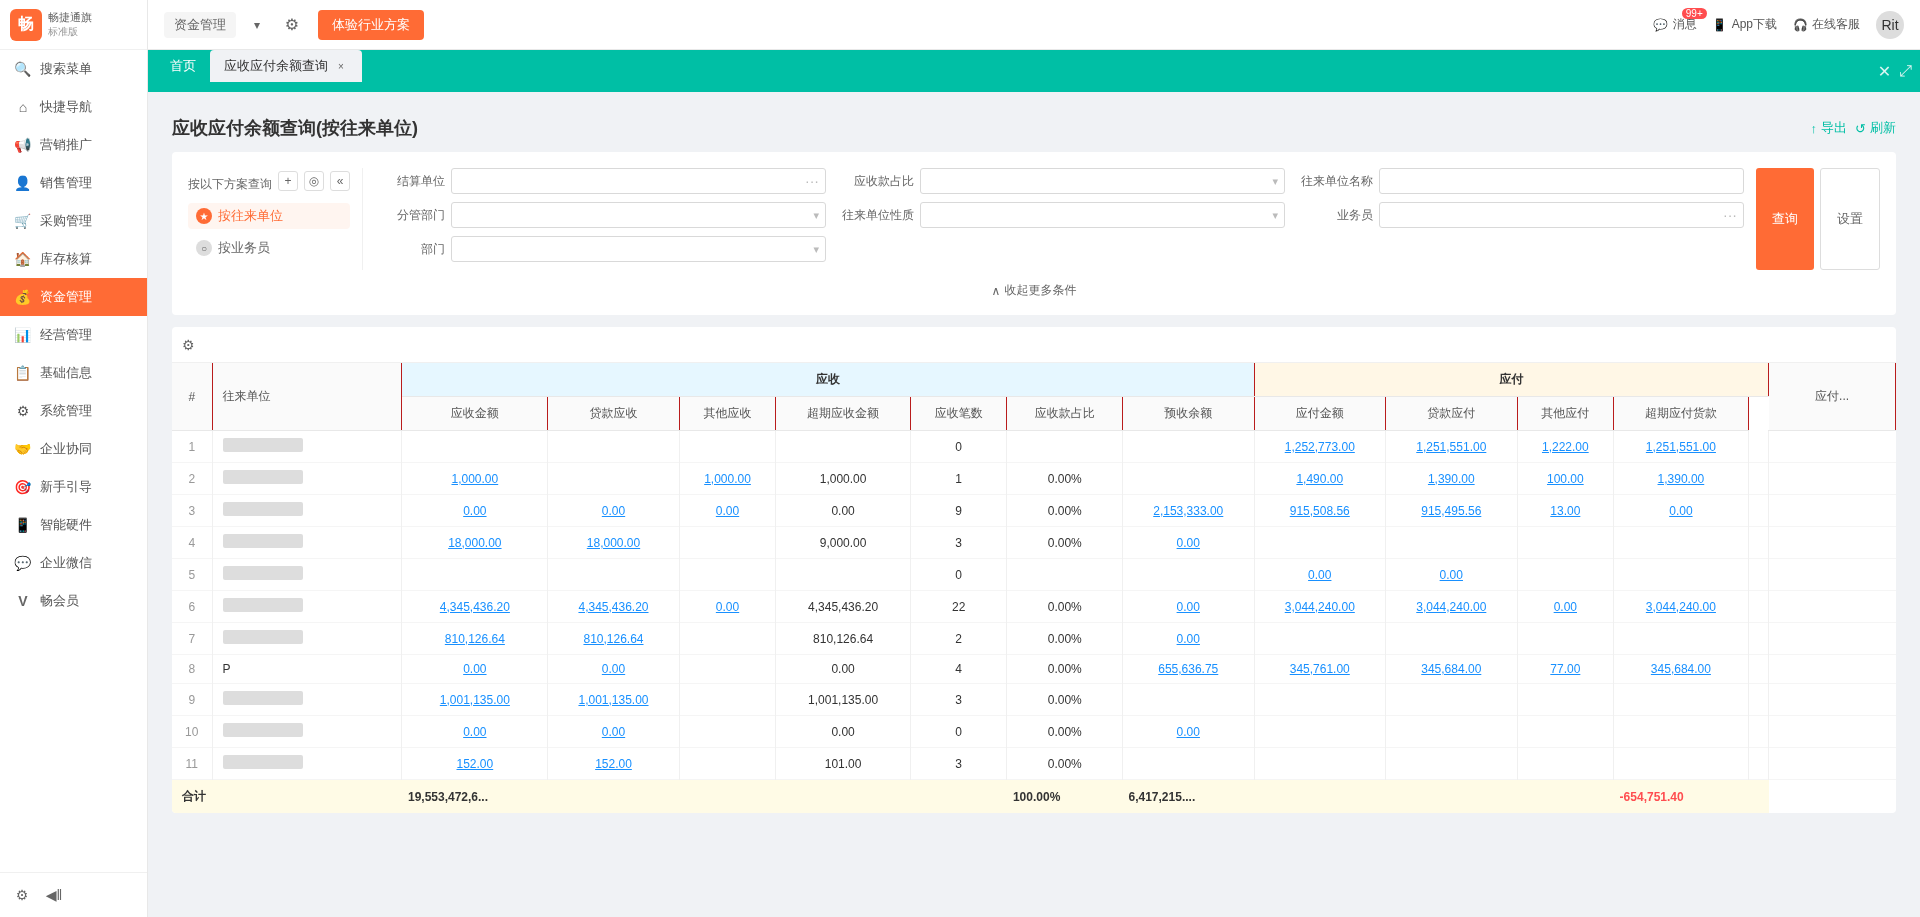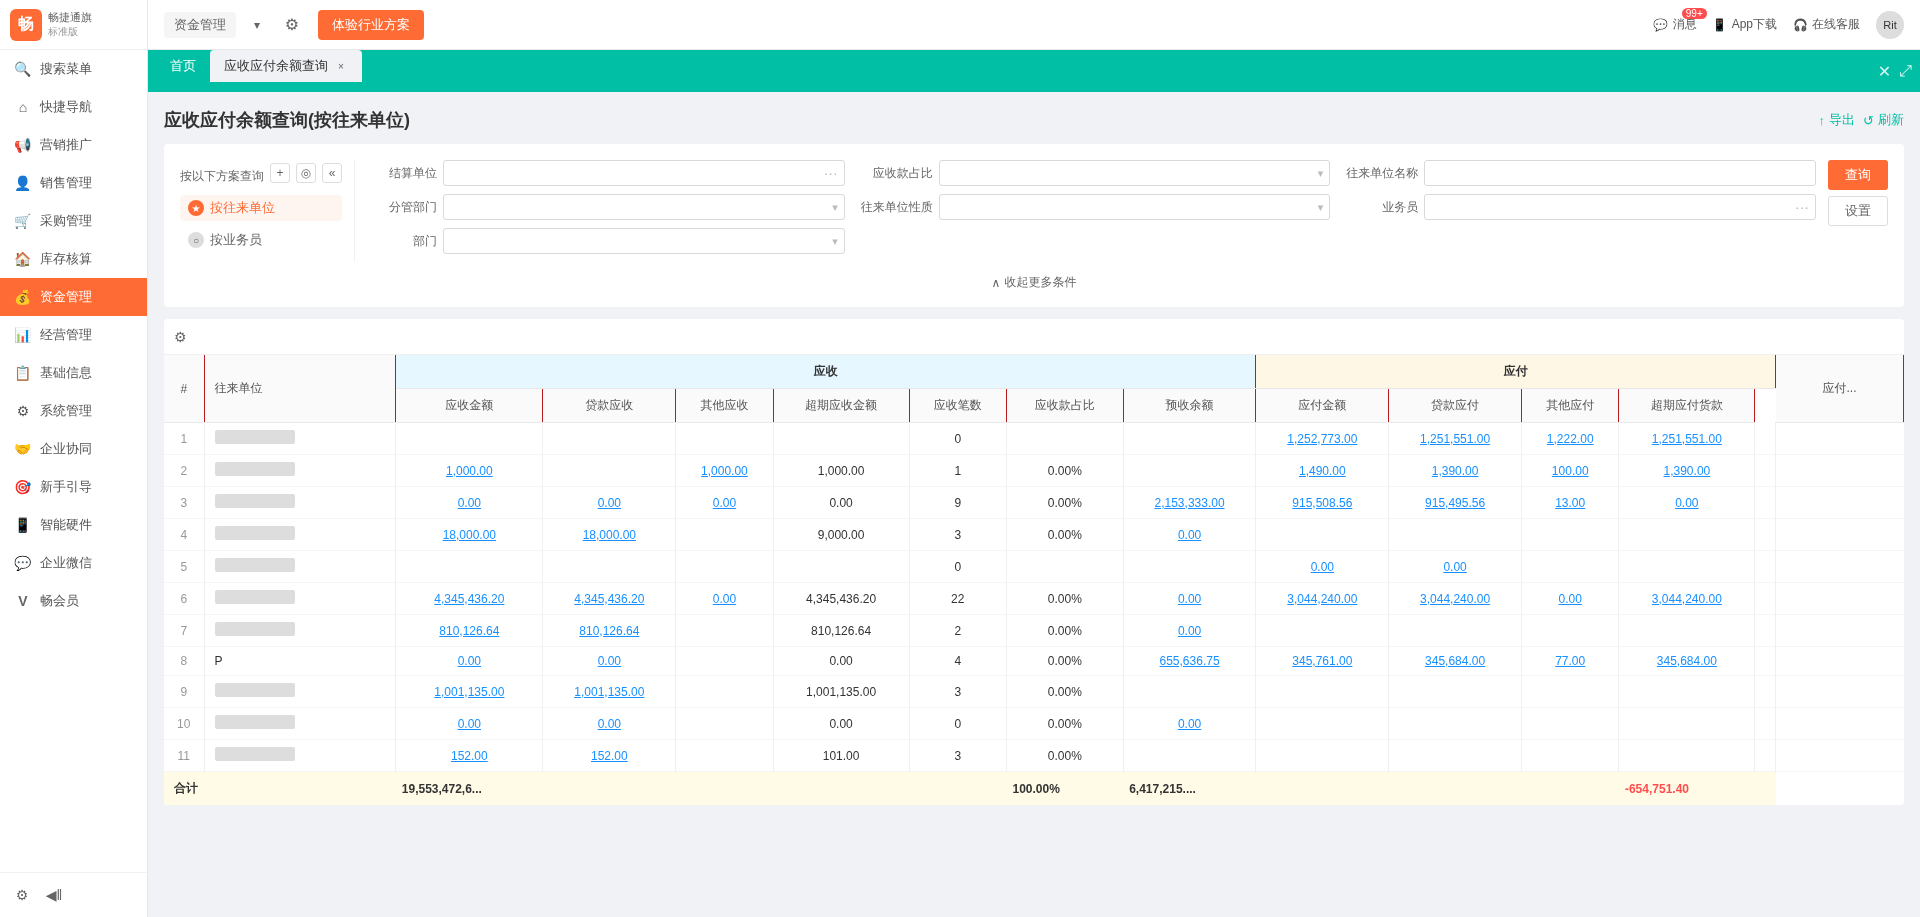--- a/index.html
+++ b/index.html
@@ -26,33 +26,33 @@
     .topbar { height: 50px; background: #fff; display: flex; align-items: center; padding: 0 16px; border-bottom: 1px solid #e8e8e8; gap: 12px; }
     .topbar-breadcrumb { display: flex; align-items: center; gap: 6px; color: #666; font-size: 13px; background: #f5f5f5; padding: 4px 10px; border-radius: 4px; }
     .topbar-dropdown { width: 18px; height: 18px; display: flex; align-items: center; justify-content: center; cursor: pointer; color: #666; }
     .topbar-gear { width: 28px; height: 28px; display: flex; align-items: center; justify-content: center; cursor: pointer; color: #666; font-size: 16px; }
     .topbar-promo-btn { background: #ff6b35; color: white; border: none; padding: 6px 14px; border-radius: 4px; cursor: pointer; font-size: 13px; }
     .topbar-right { margin-left: auto; display: flex; align-items: center; gap: 16px; }
     .topbar-msg { display: flex; align-items: center; gap: 4px; cursor: pointer; color: #555; font-size: 12px; position: relative; }
     .topbar-badge { background: #ff4d4f; color: white; font-size: 10px; padding: 0 4px; border-radius: 10px; min-width: 18px; text-align: center; position: absolute; top: -8px; right: -10px; }
     .topbar-app { display: flex; align-items: center; gap: 4px; cursor: pointer; color: #555; font-size: 12px; }
     .topbar-service { display: flex; align-items: center; gap: 4px; cursor: pointer; color: #555; font-size: 12px; }
-    .topbar-user { background: #ddd; border-radius: 50%; width: 28px; height: 28px; display: flex; align-items: center; justify-content: center; font-size: 11px; cursor: pointer; }
+    .topbar-user { background: #ddd; border-radius: 50%; width: 28px; height: 28px; display: flex; align-items: center; justify-content: center; font-size: 14px; cursor: pointer; }
 
     
     .tabbar { height: 42px; background: #00bfa5; display: flex; padding: 0 8px; gap: 0; }
     .tab { height: 32px; padding: 0 14px; display: flex; align-items: center; gap: 6px; cursor: pointer; font-size: 13px; color: rgba(255,255,255,0.85); border-radius: 4px 4px 0 0; }
     .tab.home { color: white; }
     .tab.active { background: #f0f2f5; color: #333; border-radius: 4px 4px 0 0; }
     .tab-close { font-size: 10px; color: #666; cursor: pointer; width: 14px; height: 14px; display: flex; align-items: center; justify-content: center; }
     .tabbar-right { margin-left: auto; display: flex; align-items: center; gap: 8px; }
     .tabbar-action { color: rgba(255,255,255,0.85); cursor: pointer; font-size: 16px; }
 
     
-    .content { flex: 1; background: #f0f2f5; overflow-y: auto; padding: 16px; }
+    .content { flex: 1; background: #f0f2f5; overflow-y: auto; padding: 24px; }
 
     
     .page-header { display: flex; align-items: center; justify-content: space-between; margin-bottom: 12px; }
     .page-title { font-size: 18px; font-weight: bold; color: #333; }
     .page-actions { display: flex; gap: 8px; }
     .action-btn { display: flex; align-items: center; gap: 4px; cursor: pointer; color: #00bfa5; font-size: 13px; }
 
     
     .filter-panel { background: #fff; border-radius: 4px; padding: 16px; margin-bottom: 12px; }
     .btn-query { background: #ff6b35; color: white; border: none; padding: 6px 16px; border-radius: 3px; cursor: pointer; font-size: 13px; }
@@ -282,21 +282,21 @@
               <span style="min-width:70px;text-align:right;color:#666;font-size:12px;">部门</span>
               <div style="flex:1;height:26px;border:1px solid #d9d9d9;border-radius:3px;padding:0 6px;font-size:12px;display:flex;align-items:center;justify-content:flex-end;cursor:pointer;background:#fff;">
                 <span style="color:#bbb;font-size:11px;">▾</span>
               </div>
             </div>
             <div></div>
             <div></div>
           </div>
         </div>
 
-        <div style="display:flex;flex-direction:column;gap:6px;margin-left:12px;flex-shrink:0;">
+        <div style="display:flex;flex-direction:row;gap:6px;margin-left:12px;flex-shrink:0;">
           <button class="btn-query">查询</button>
           <button class="btn-settings">设置</button>
         </div>
       </div>
 
       <div style="display:flex;justify-content:center;margin-top:8px;">
         <div class="collapse-btn">
           <span>∧</span>
           <span>收起更多条件</span>
         </div>

